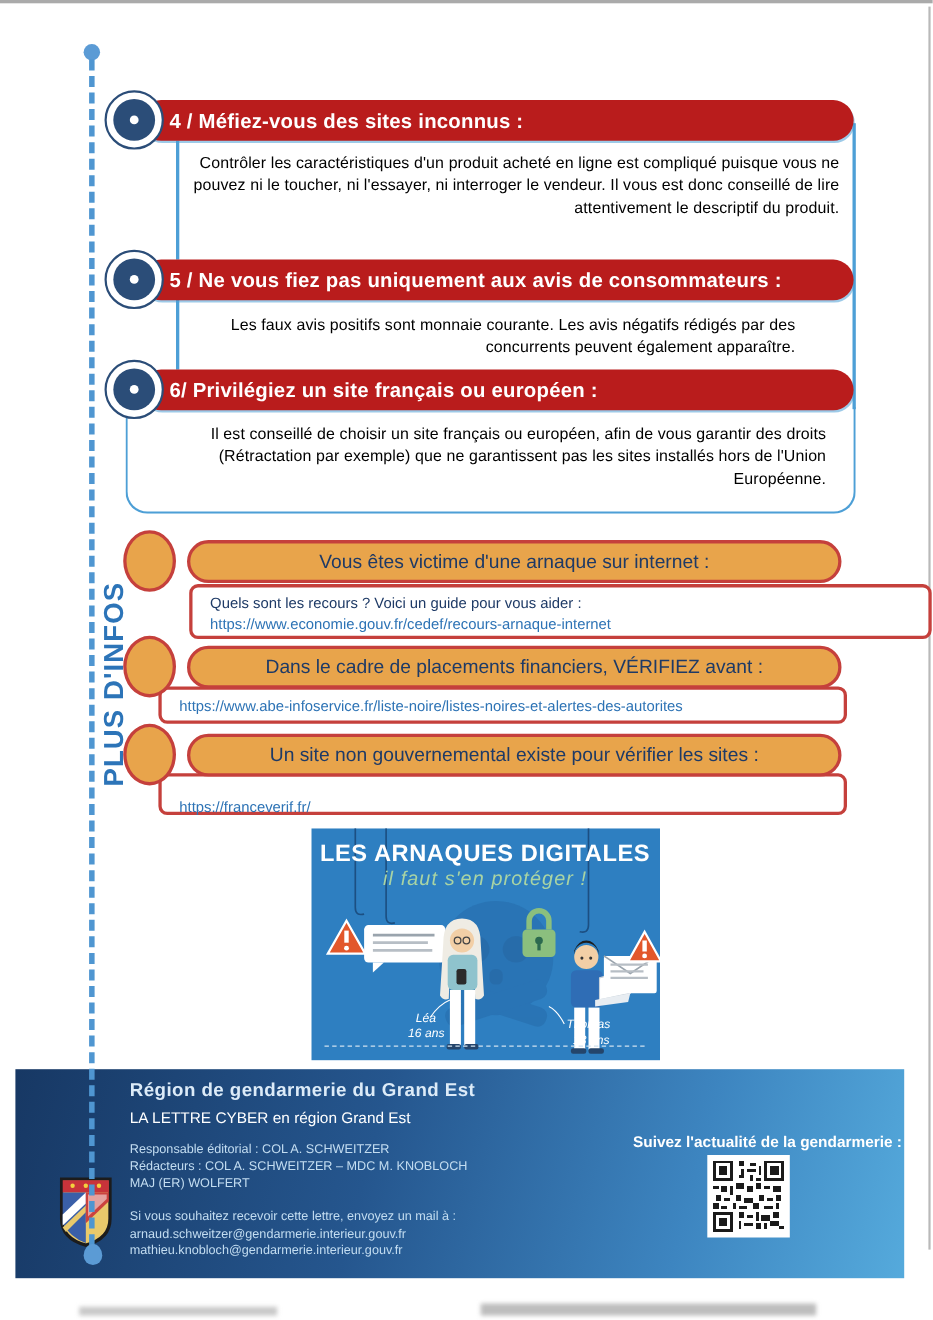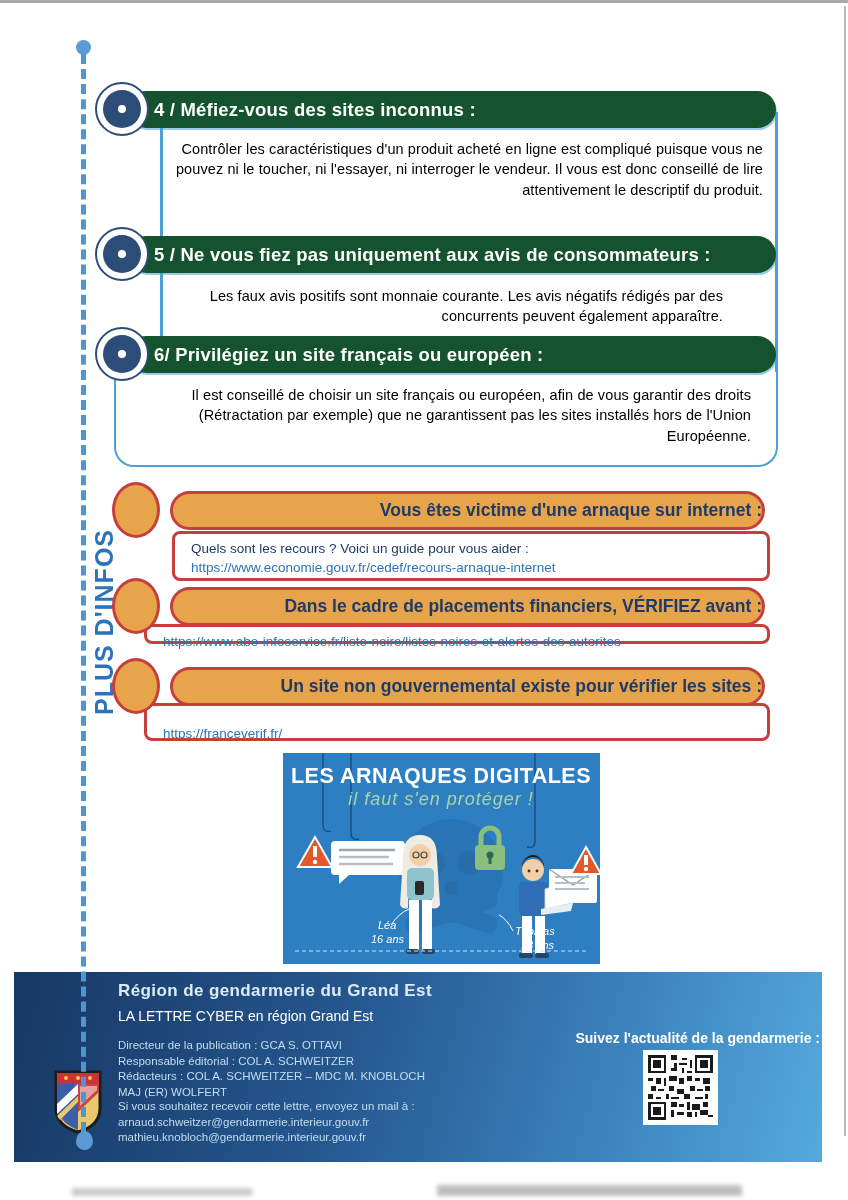--- a/index.html
+++ b/index.html
@@ -23,42 +23,42 @@
     border-radius:50% 50% 50% 50%/55% 55% 45% 45%; background:#5b9bd5; z-index:6; }
 
   
   .box-border-right { position:absolute; left:775px; top:112px; width:2.5px; height:260px; background:#4d9fd6; }
   .box-line-a { position:absolute; left:160px; top:128px; width:2.5px; height:108px; background:#4d9fd6; }
   .box-line-b { position:absolute; left:160px; top:272px; width:2.5px; height:64px; background:#4d9fd6; }
   .box-bottom { position:absolute; left:114px; top:370px; width:664px; height:97px;
     border-left:2.5px solid #4d9fd6; border-right:2.5px solid #4d9fd6; border-bottom:2.5px solid #4d9fd6;
     border-radius:0 0 20px 20px; }
 
-  .tip-pill { position:absolute; left:128px; width:648px; height:37px; background:#14532d;
+  .tip-pill { position:absolute; left:128px; width:648px; height:37px; background:#b91c1c;
     border-radius:18.5px; color:#ffffff; font-weight:bold; font-size:18.5px; line-height:37px;
     padding-left:26px; letter-spacing:.2px; z-index:4; box-shadow:1px 2px 0 rgba(77,159,214,.55); }
   .tip-circle { position:absolute; left:95px; width:54px; height:54px; border-radius:50%;
     background:#ffffff; border:2px solid #2b4d78; z-index:6; }
   .tip-circle .inner { position:absolute; left:6px; top:6px; width:38px; height:38px;
     border-radius:50%; background:#2b4d78; }
   .tip-circle .dot { position:absolute; left:21px; top:21px; width:8px; height:8px;
     border-radius:50%; background:#ffffff; }
   .tip-body { position:absolute; left:163px; color:#000000; font-size:14.5px; line-height:1.4;
     letter-spacing:.1px;text-align:right; }
 
   
   .plus-label-anchor { position:absolute; left:104px; top:622px; width:0; height:0; z-index:3; }
   .plus-label { position:absolute; transform:translate(-50%,-50%) rotate(-90deg); white-space:nowrap;
     color:#2c74b8; font-size:25px; font-weight:bold; letter-spacing:1px; }
 
   .info-circle { position:absolute; left:112px; width:48px; height:56px; border-radius:50%;
     background:#e8a44b; border:3px solid #c5403c; z-index:4; }
   .info-pill { position:absolute; left:170px; width:595px; height:39px; background:#e8a44b;
-    border:3px solid #c5403c; border-radius:19.5px; color:#1e3a66; font-weight:bold;
-    font-size:17.5px; line-height:33px; text-align:right; z-index:3; }
+    border:3px solid #c5403c; border-radius:19.5px; color:#1e3a66; font-weight:normal;
+    font-size:17.5px; line-height:33px; text-align:center; z-index:3; }
   .link-box { position:absolute; background:#ffffff; border:3px solid #c5403c; border-radius:8px;
     font-size:13.5px; line-height:19px; color:#1e3a66; }
   .link-box .note { display:block; }
   .link { color:#2d73b5; text-decoration:none; }
 
   
   .illustration { position:absolute; left:283px; top:753px; width:372px; height:211px; z-index:2; }
 
   
   .footer { position:absolute; left:14px; top:972px; width:808px; height:190px;
@@ -117,28 +117,28 @@
   <div class="dot"></div>
 </div>
 <div class="tip-body" style="top:385px; width:588px;">Il est conseillé de choisir un site français ou européen, afin de vous garantir des droits (Rétractation par exemple) que ne garantissent pas les sites installés hors de l'Union Européenne.</div>
 
 <div class="plus-label-anchor">
   <div class="plus-label">PLUS D'INFOS</div>
 </div>
 
 <div class="info-circle" style="top:482px;"></div>
 <div class="info-pill" style="top:491px;">Vous êtes victime d'une arnaque sur internet :</div>
-<div class="link-box" style="left:172px; top:531px; width:598px; height:50px; padding:5px 0 0 16px;">
+<div class="link-box" style="left:172px; top:531px; width:675px; height:50px; padding:5px 0 0 16px;">
   <span class="note">Quels sont les recours ? Voici un guide pour vous aider :</span>
   <a class="link" href="#">https://www.economie.gouv.fr/cedef/recours-arnaque-internet</a>
 </div>
 
 <div class="info-circle" style="top:578px;"></div>
 <div class="info-pill" style="top:587px;">Dans le cadre de placements financiers, VÉRIFIEZ avant :</div>
-<div class="link-box" style="left:144px; top:624px; width:626px; height:20px; padding:5px 16px 0 16px;">
+<div class="link-box" style="left:144px; top:624px; width:626px; height:34px; padding:5px 16px 0 16px;">
   <a class="link" href="#">https://www.abe-infoservice.fr/liste-noire/listes-noires-et-alertes-des-autorites</a>
 </div>
 
 <div class="info-circle" style="top:658px;"></div>
 <div class="info-pill" style="top:667px;">Un site non gouvernemental existe pour vérifier les sites :</div>
 <div class="link-box" style="left:144px; top:703px; width:626px; height:38px; padding:18px 0 0 16px;">
   <a class="link" href="#">https://franceverif.fr/</a>
 </div>
 
 <div class="illustration">
@@ -236,21 +236,20 @@
       <text x="238" y="196">13 ans</text>
     </g>
     <line x1="12" y1="198" x2="305" y2="198" stroke="#cfe2f0" stroke-width="1" stroke-dasharray="4 3"></line>
   </svg>
 </div>
 
 <div class="footer">
   <div class="f-region">Région de gendarmerie du Grand Est</div>
   <div class="f-newsletter">LA LETTRE CYBER en région Grand Est</div>
   <div class="f-credits">
-    <div>Directeur de la publication : GCA S. OTTAVI</div>
     <div>Responsable éditorial : COL A. SCHWEITZER</div>
     <div>Rédacteurs : COL A. SCHWEITZER – MDC M. KNOBLOCH</div>
     <div>MAJ (ER) WOLFERT</div>
   </div>
   <div class="f-contact">
     <div>Si vous souhaitez recevoir cette lettre, envoyez un mail à :</div>
     <div>arnaud.schweitzer@gendarmerie.interieur.gouv.fr</div>
     <div>mathieu.knobloch@gendarmerie.interieur.gouv.fr</div>
   </div>
   <div class="f-social">Suivez l'actualité de la gendarmerie :</div>

